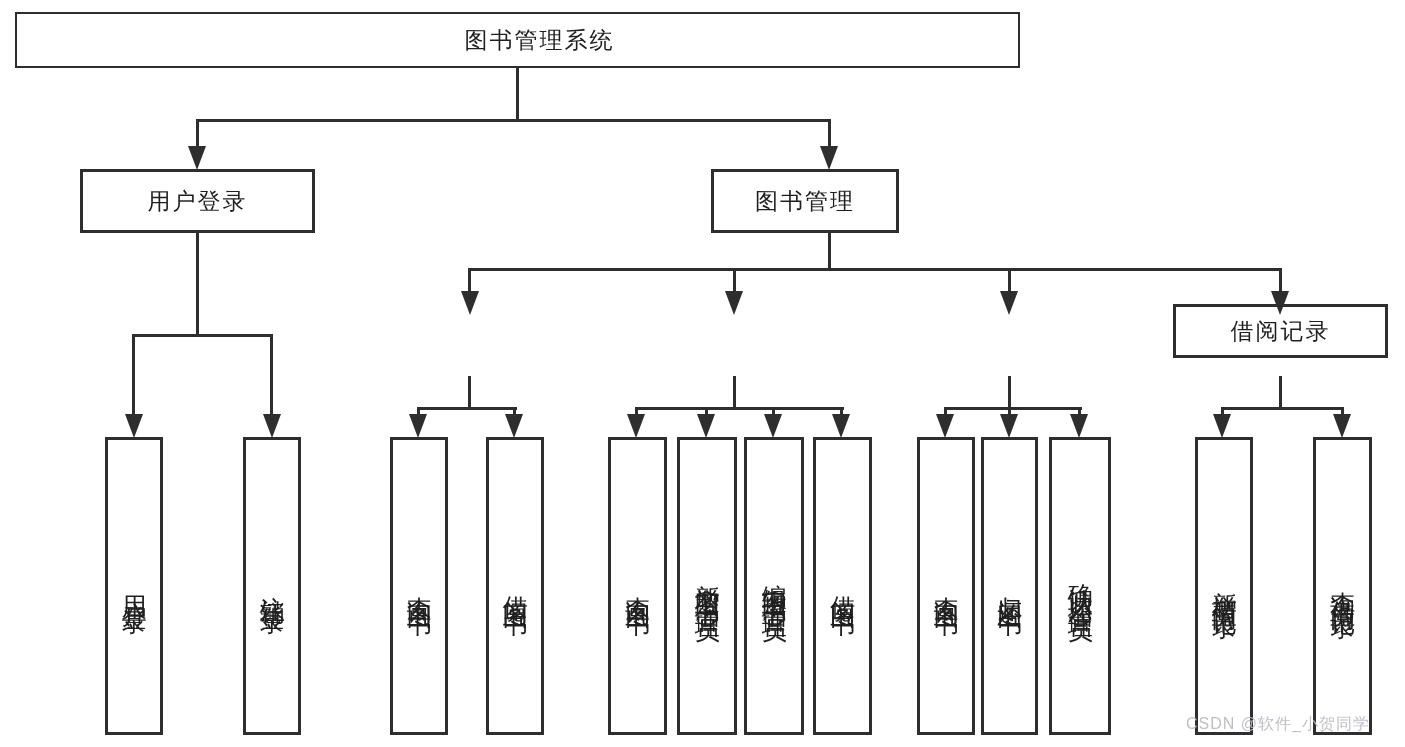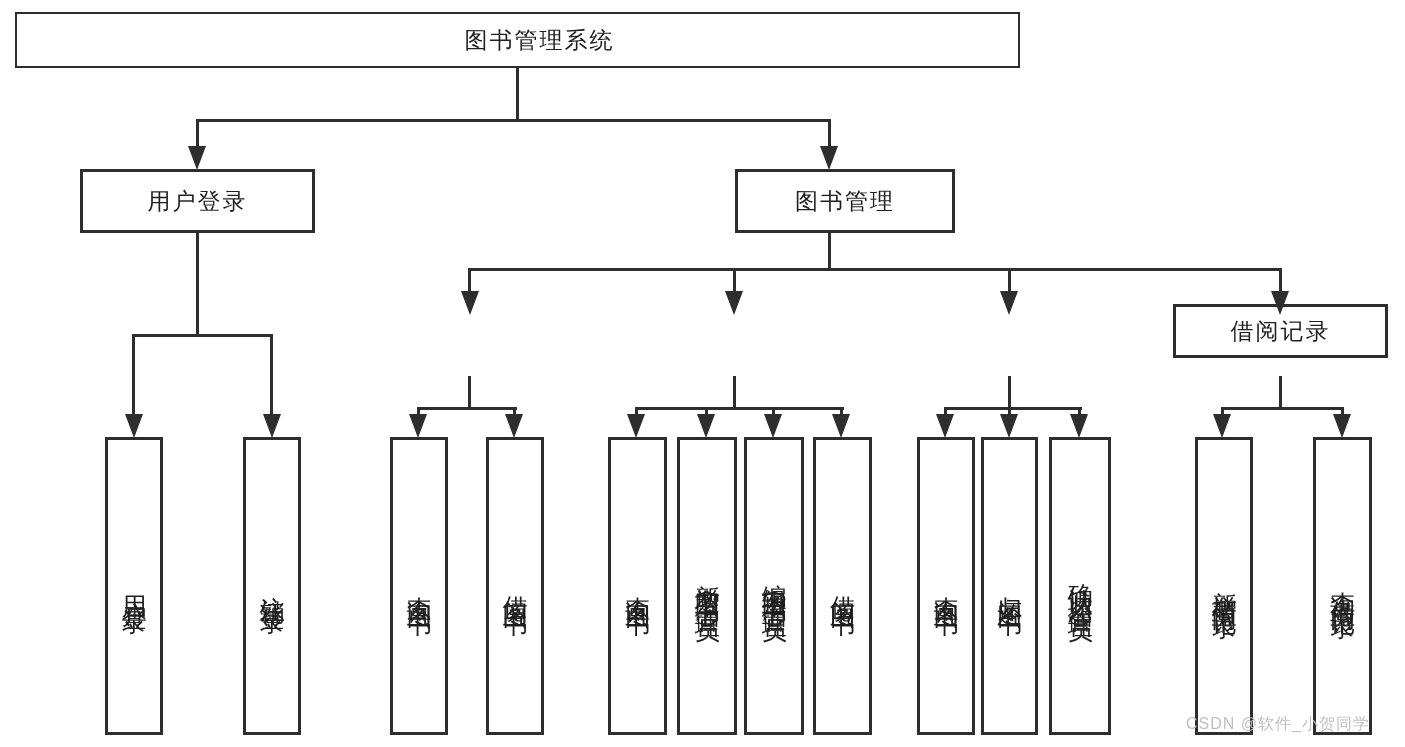--- a/index.html
+++ b/index.html
@@ -38,21 +38,21 @@
 
 <div class="stage">
 
   <div class="hbox thin" style="left:15px;top:12px;width:1005px;height:56px;padding-left:44px;">
     <span>图书管理系统</span>
   </div>
 
   <div class="hbox" style="left:80px;top:169px;width:235px;height:64px;">
     <span>用户登录</span>
   </div>
-  <div class="hbox" style="left:711px;top:169px;width:220px;height:64px;margin-left:24px;">
+  <div class="hbox" style="left:711px;top:169px;width:188px;height:64px;">
     <span>图书管理</span>
   </div>
 
   <div class="hbox" style="left:1173px;top:304px;width:215px;height:54px;">
     <span>借阅记录</span>
   </div>
 
   <div class="vbox" style="left:105px;width:58px;">
     <span class="vtext">用户登录</span>
   </div>

